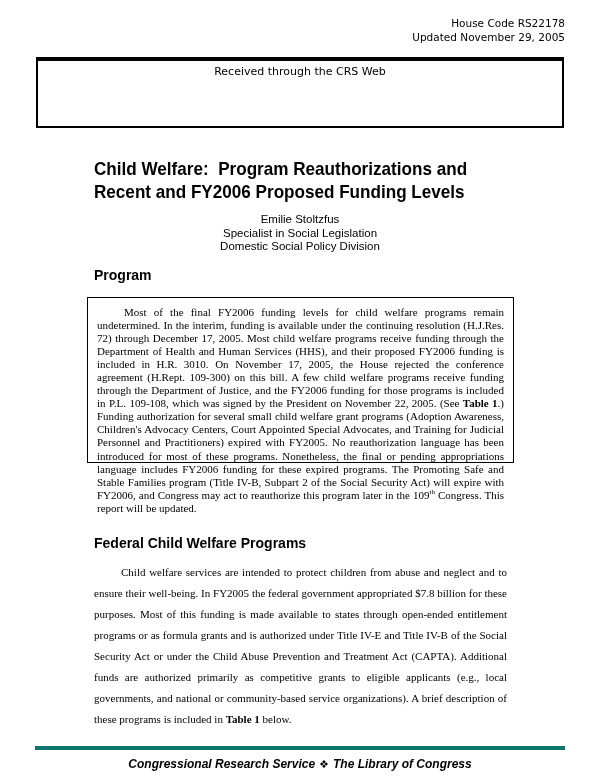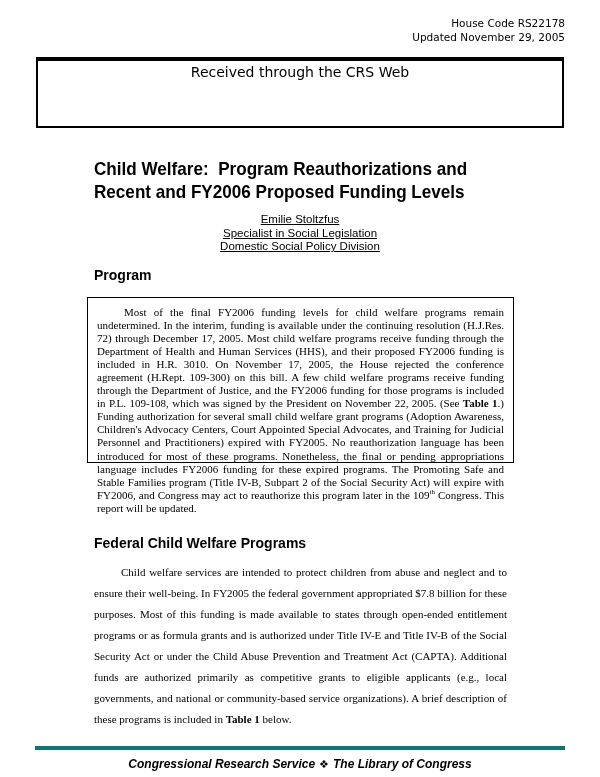--- a/index.html
+++ b/index.html
@@ -26,36 +26,36 @@
     width: 528px; height: 71px;
     border: 2px solid #000;
     text-align: center;
     box-sizing: border-box;
   }
   .banner-title {
     font-size: 31px; line-height: 42px;
     letter-spacing: 1.5px; white-space: nowrap;
   }
   .banner-rule { border-top: 2px solid #000; height: 0; }
-  .banner-subtitle { font-size: 14px; line-height: 22px; }
+  .banner-subtitle { font-size: 11px; line-height: 22px; }
 
   .report-title {
     top: 158px; left: 94px;
     font-weight: bold; font-size: 19px; line-height: 22.5px;
   }
   .report-title .line {
     white-space: nowrap;
     transform: scaleX(0.9);
     transform-origin: 0 0;
   }
 
   .author-block {
     top: 213px; left: 0; width: 600px;
     text-align: center;
-    font-size: 11.5px; line-height: 13.5px; text-decoration: underline;
+    font-size: 11.5px; line-height: 13.5px;
   }
 
   .h-summary { top: 267px; left: 94px; font-weight: bold; font-size: 14px; }
 
   .summary-box {
     top: 297px; left: 87px;
     width: 427px; height: 166px;
     border: 1.5px solid #000;
     padding: 8px 9px 0 9px;
     box-sizing: border-box;

